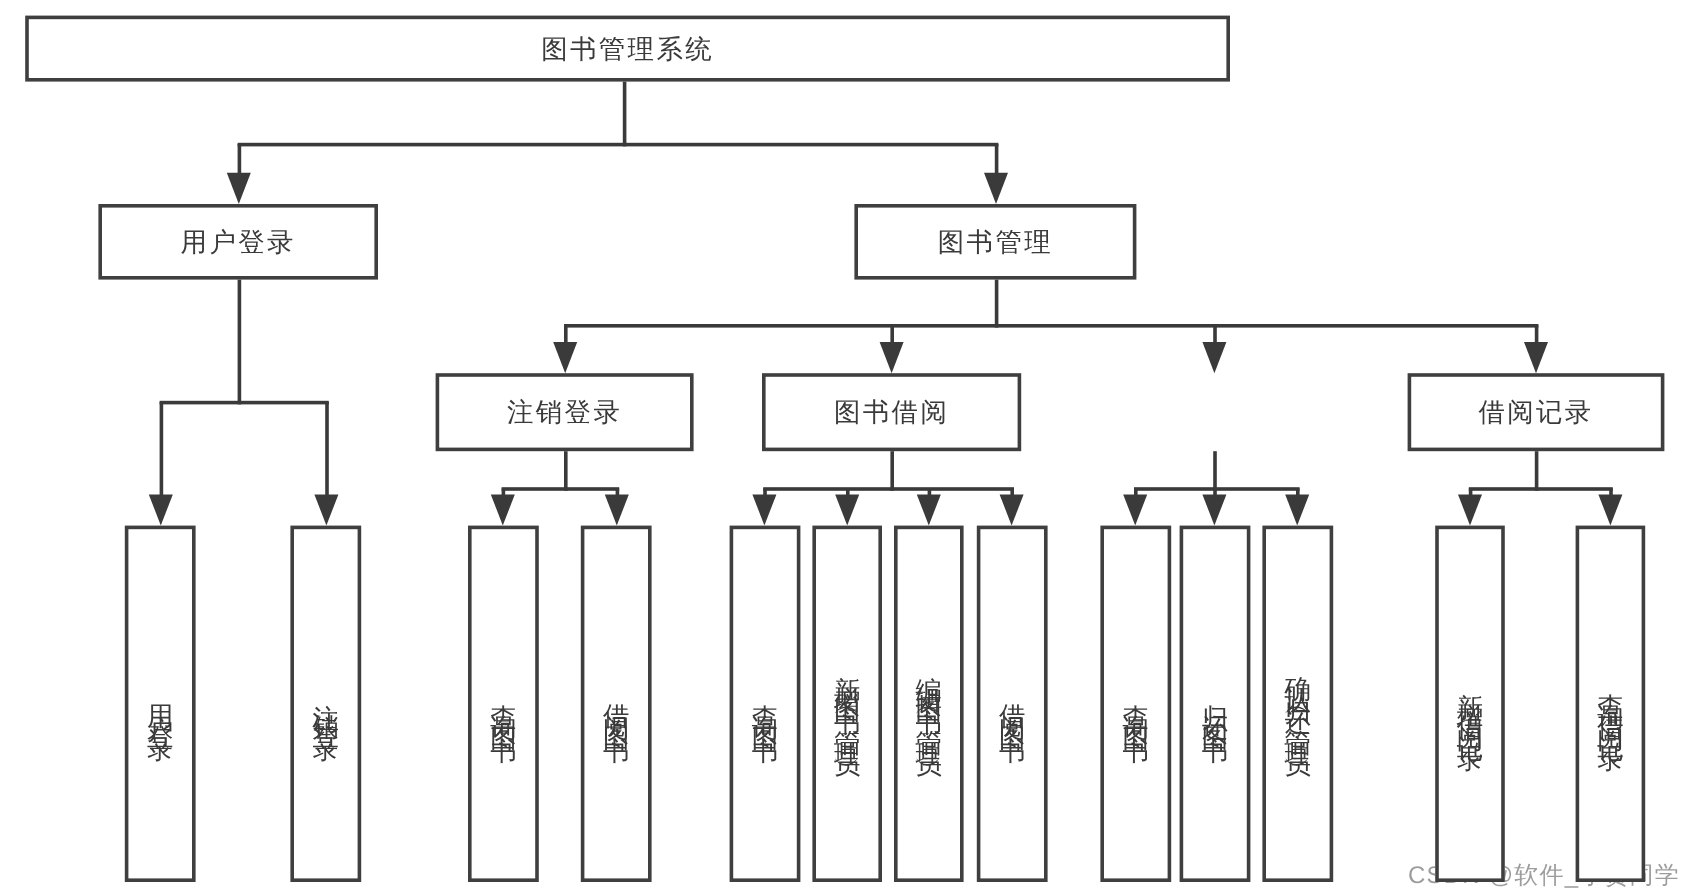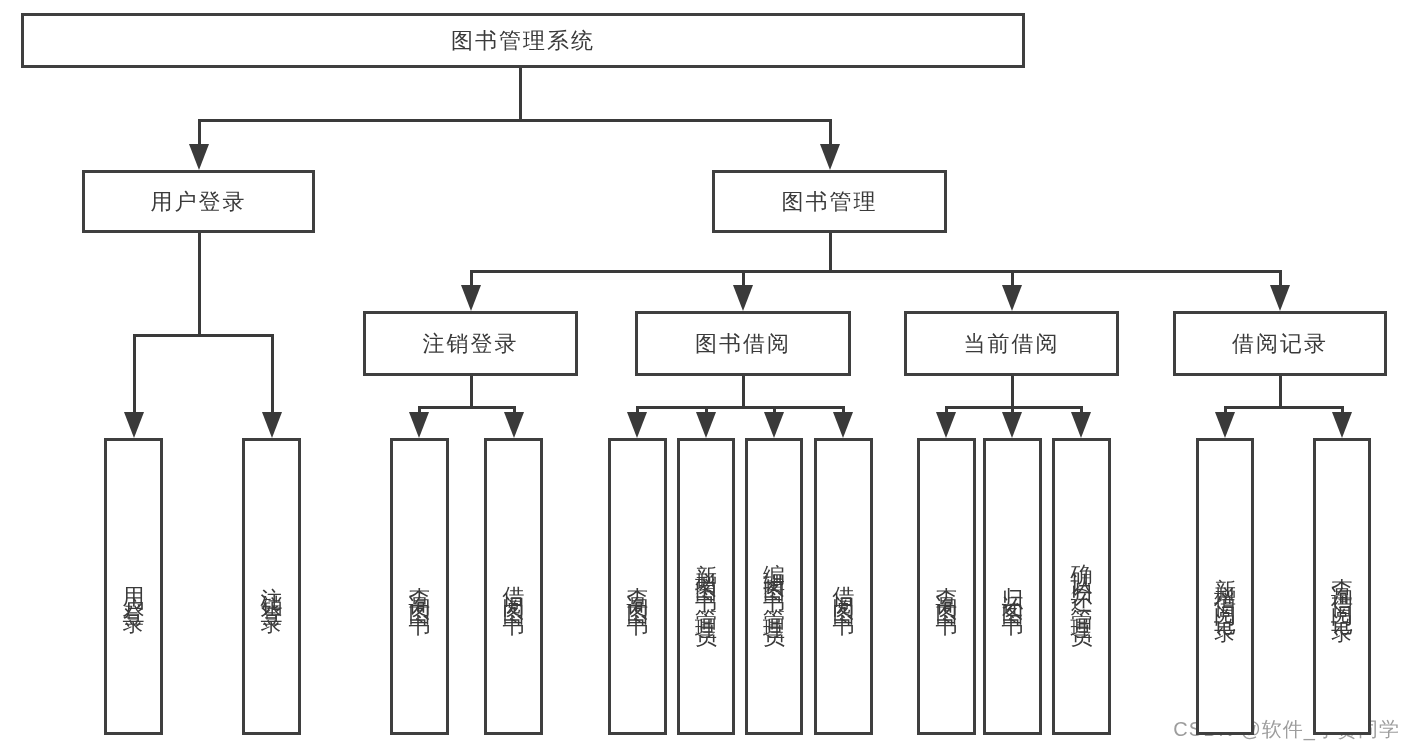--- a/index.html
+++ b/index.html
@@ -41,23 +41,20 @@
       <span>用户登录</span>
     </div>
     <div class="node" style="left: 712px; top: 170px; width: 235px; height: 63px;">
       <span>图书管理</span>
     </div>
     <div class="node" style="left: 363px; top: 311px; width: 215px; height: 65px;">
       <span>注销登录</span>
     </div>
     <div class="node" style="left: 635px; top: 311px; width: 216px; height: 65px;">
       <span>图书借阅</span>
-    </div>
-    <div class="node" style="left: 904px; top: 311px; width: 215px; height: 65px;">
-      <span>当前借阅</span>
     </div>
     <div class="node" style="left: 1173px; top: 311px; width: 214px; height: 65px;">
       <span>借阅记录</span>
     </div>
     <div class="node v" style="left: 104px; top: 438px; width: 59px; height: 297px;">
       <span>用户登录</span>
     </div>
     <div class="node v" style="left: 242px; top: 438px; width: 59px; height: 297px;">
       <span>注销登录</span>
     </div>

